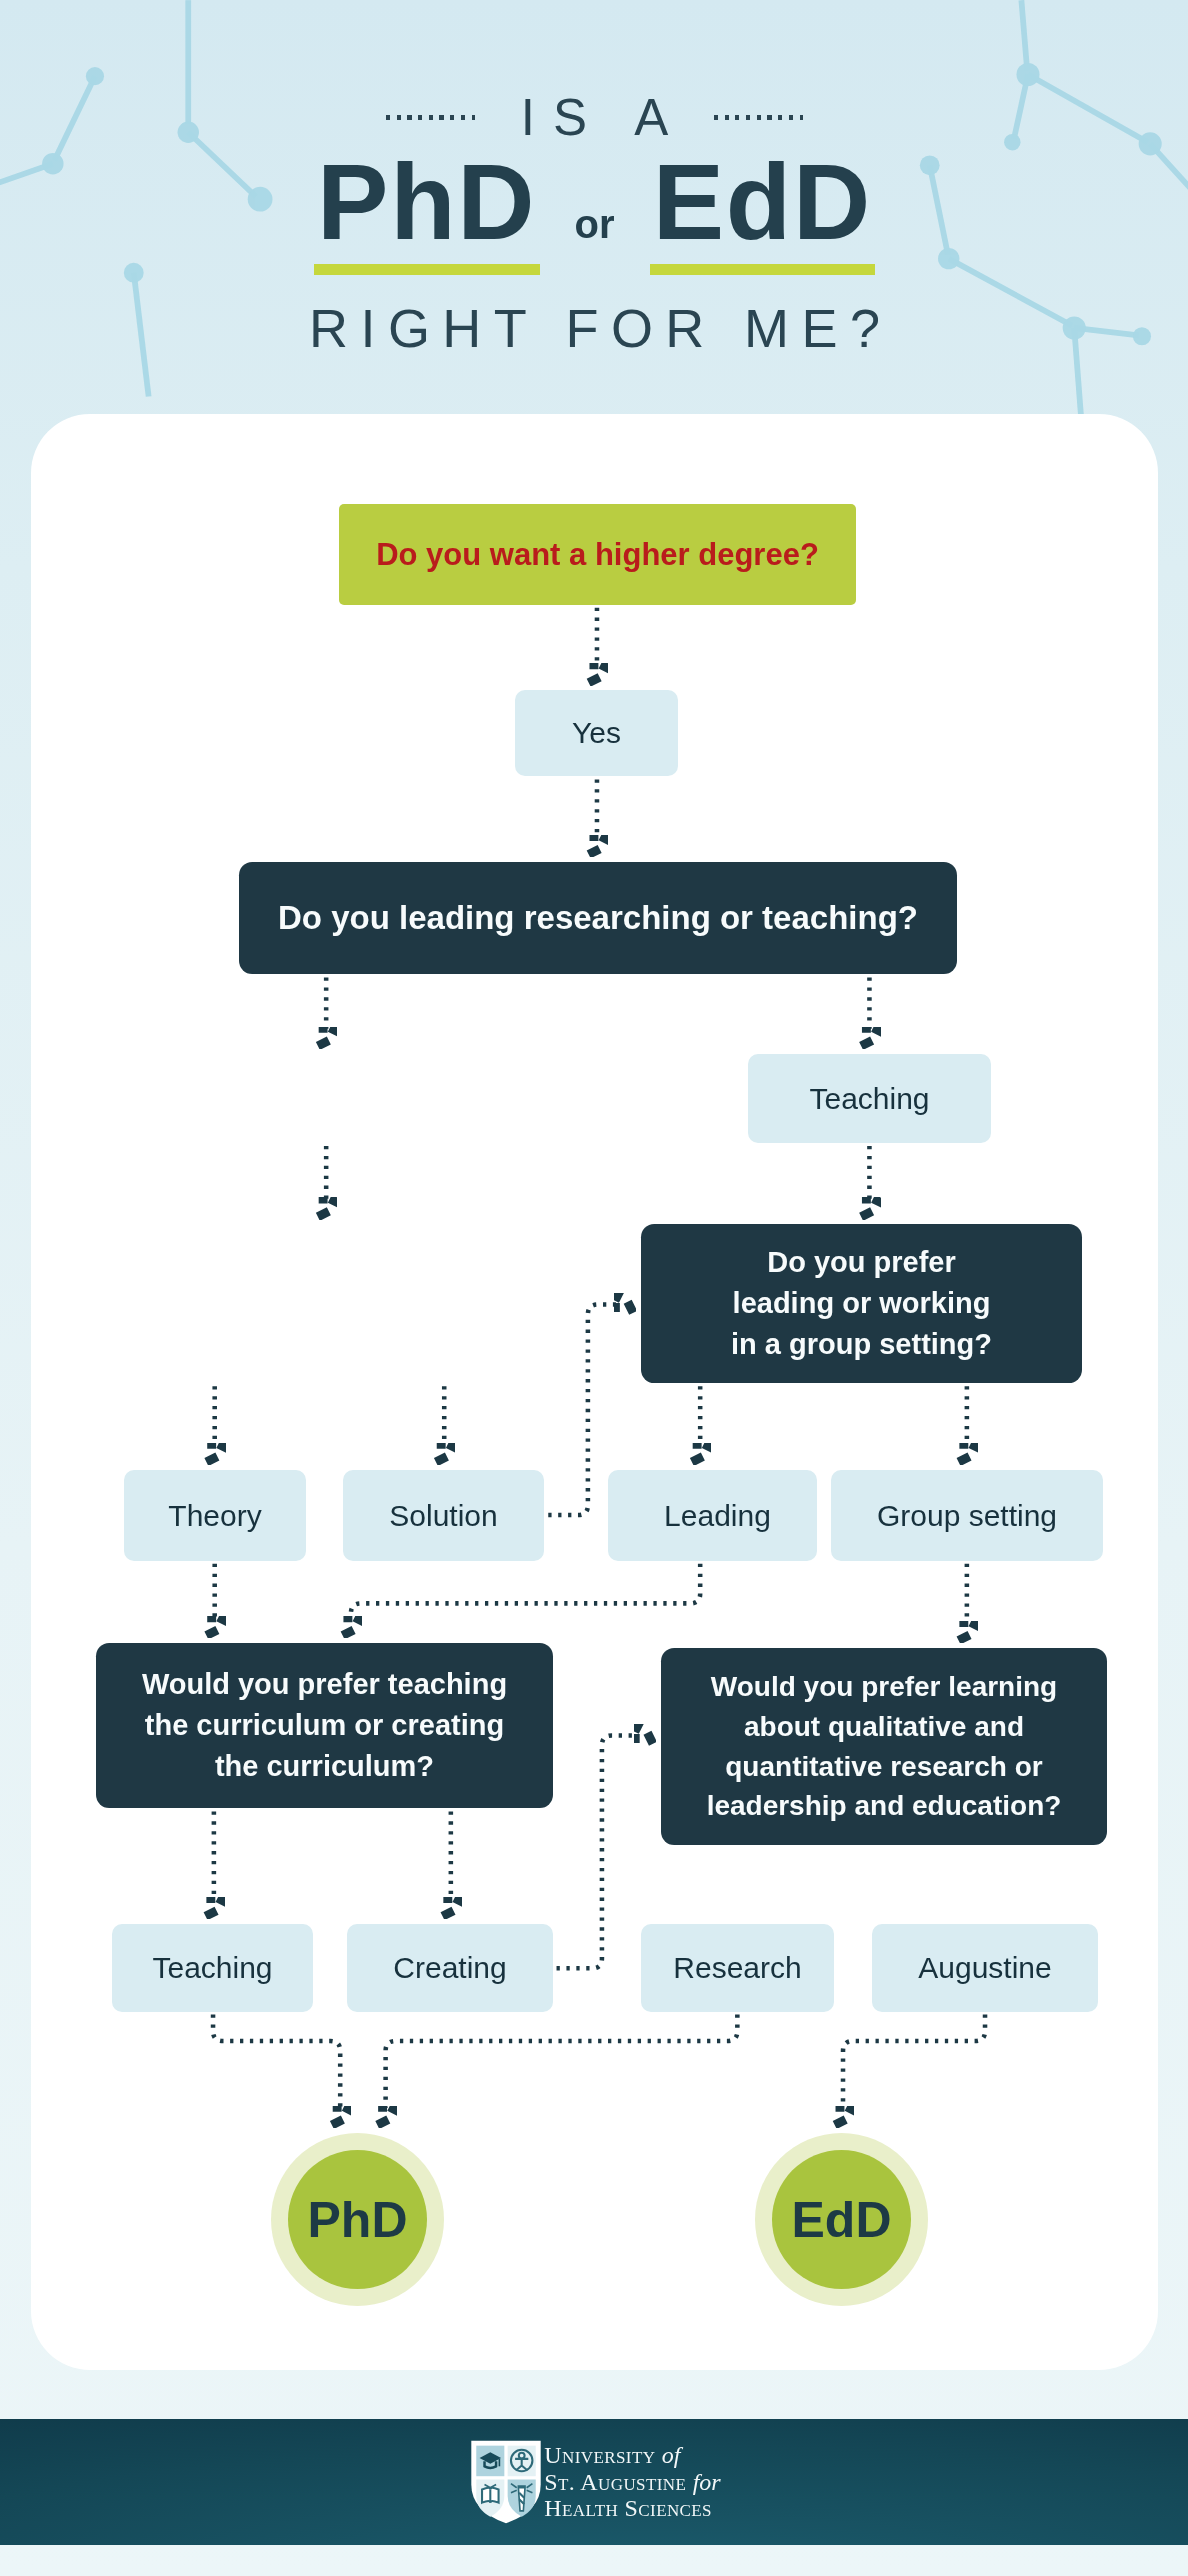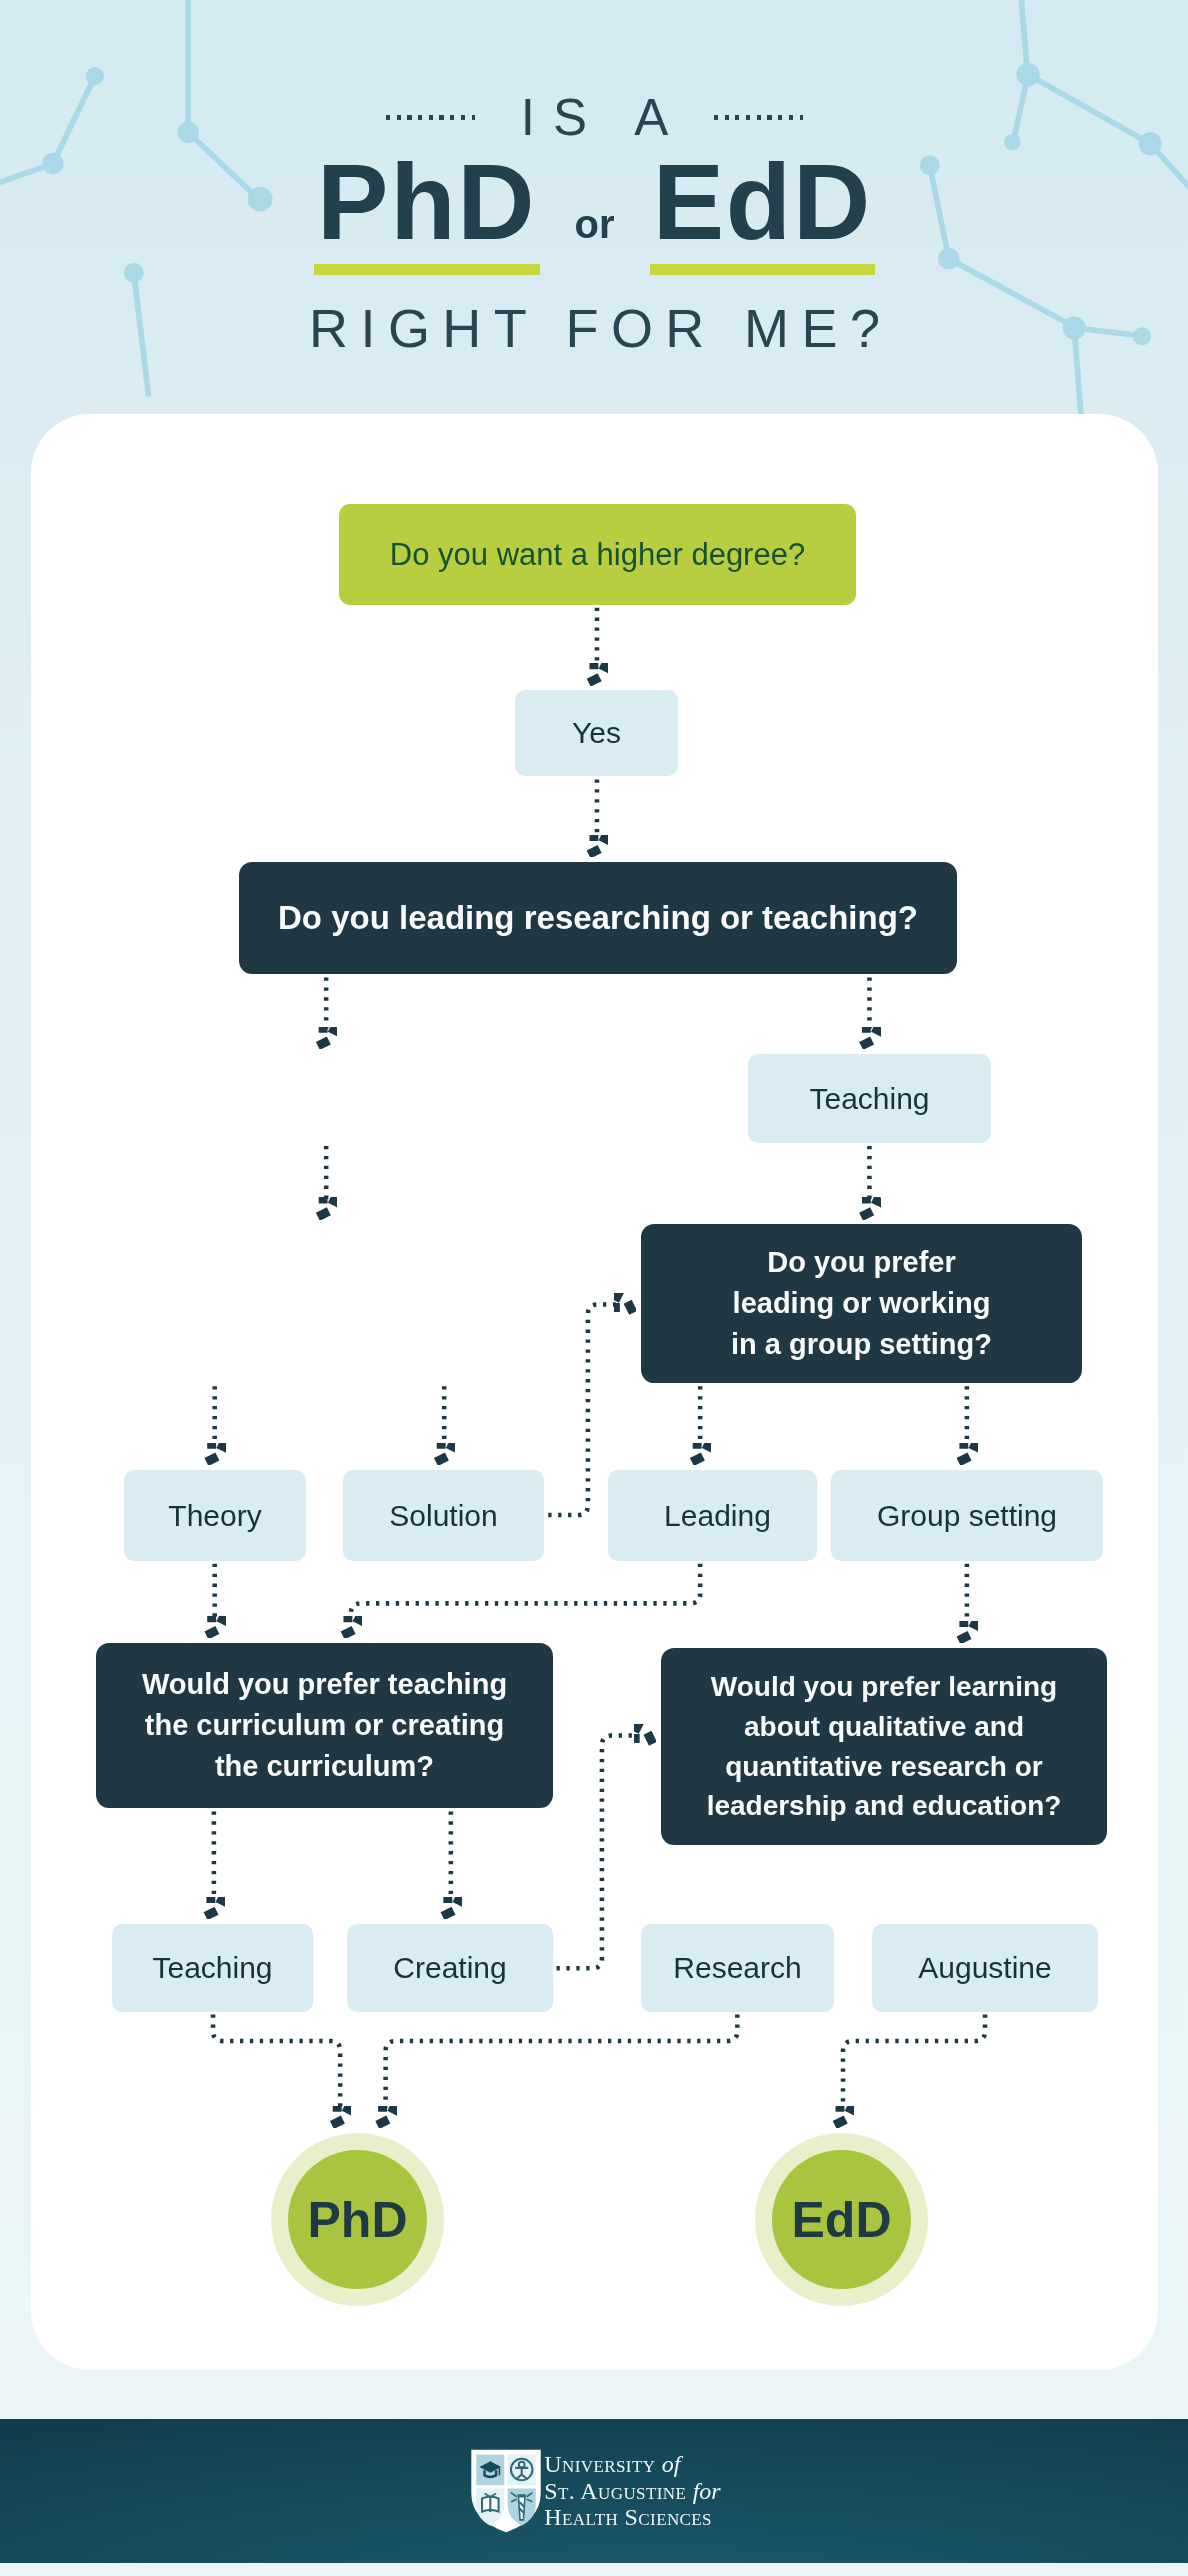--- a/index.html
+++ b/index.html
@@ -26,33 +26,33 @@
   
   .card{position:absolute;left:31px;top:414px;width:1127px;height:1956px;background:#ffffff;border-radius:59px;}
 
   
   .connectors{position:absolute;left:0;top:0;width:1189px;height:2576px;pointer-events:none;}
   .connectors path{fill:none;stroke:#1c3844;stroke-width:5.5;stroke-dasharray:4 8;}
 
   
   .node{position:absolute;display:flex;align-items:center;justify-content:center;
         text-align:center;box-sizing:border-box;}
-  .q-green{background:#b9cd41;color:#14532d;border-radius:11px;font-weight:400;font-size:31px;white-space:nowrap;}
+  .q-green{background:#b9cd41;color:#b91c1c;border-radius:5px;font-weight:700;font-size:31px;white-space:nowrap;}
   .q-dark{background:#1f3844;color:#f7fbfc;border-radius:13.2px;font-weight:700;}
   .q-dark .ql{display:block;line-height:1.42;}
   .answer{background:#d9ecf2;color:#17313d;border-radius:10px;font-weight:500;font-size:30px;}
 
   .result{position:absolute;width:173px;height:173px;border-radius:50%;background:#e9efca;
           display:flex;align-items:center;justify-content:center;}
   .result-inner{width:139px;height:139px;border-radius:50%;background:#a9c43e;
           display:flex;align-items:center;justify-content:center;
           font-size:50px;font-weight:700;color:#1d3a45;}
 
   
-  .footer{position:absolute;left:0;top:2419px;width:1189px;height:144px;
+  .footer{position:absolute;left:0;top:2419px;width:1189px;height:126px;
           background:radial-gradient(130% 190% at 55% 120%, #1b5b6c 0%, #144756 52%, #0c3040 100%);
           display:flex;align-items:center;justify-content:center;color:#f2f7f8;}
   .logo-text{font-family:"Liberation Serif",serif;font-variant:small-caps;
              font-size:24px;line-height:1.1;letter-spacing:0.4px;text-align:left;}
   .logo-text i{font-variant:normal;font-style:italic;letter-spacing:0;}
 </style>
 </head>
 <body>
 
 <div class="page">

